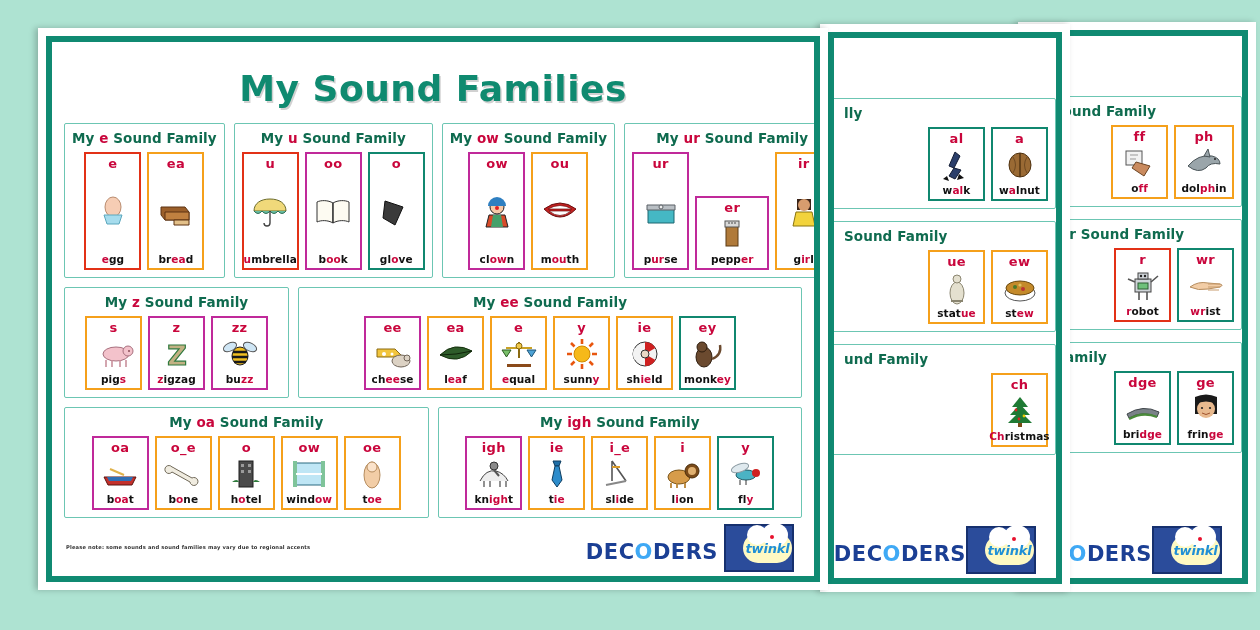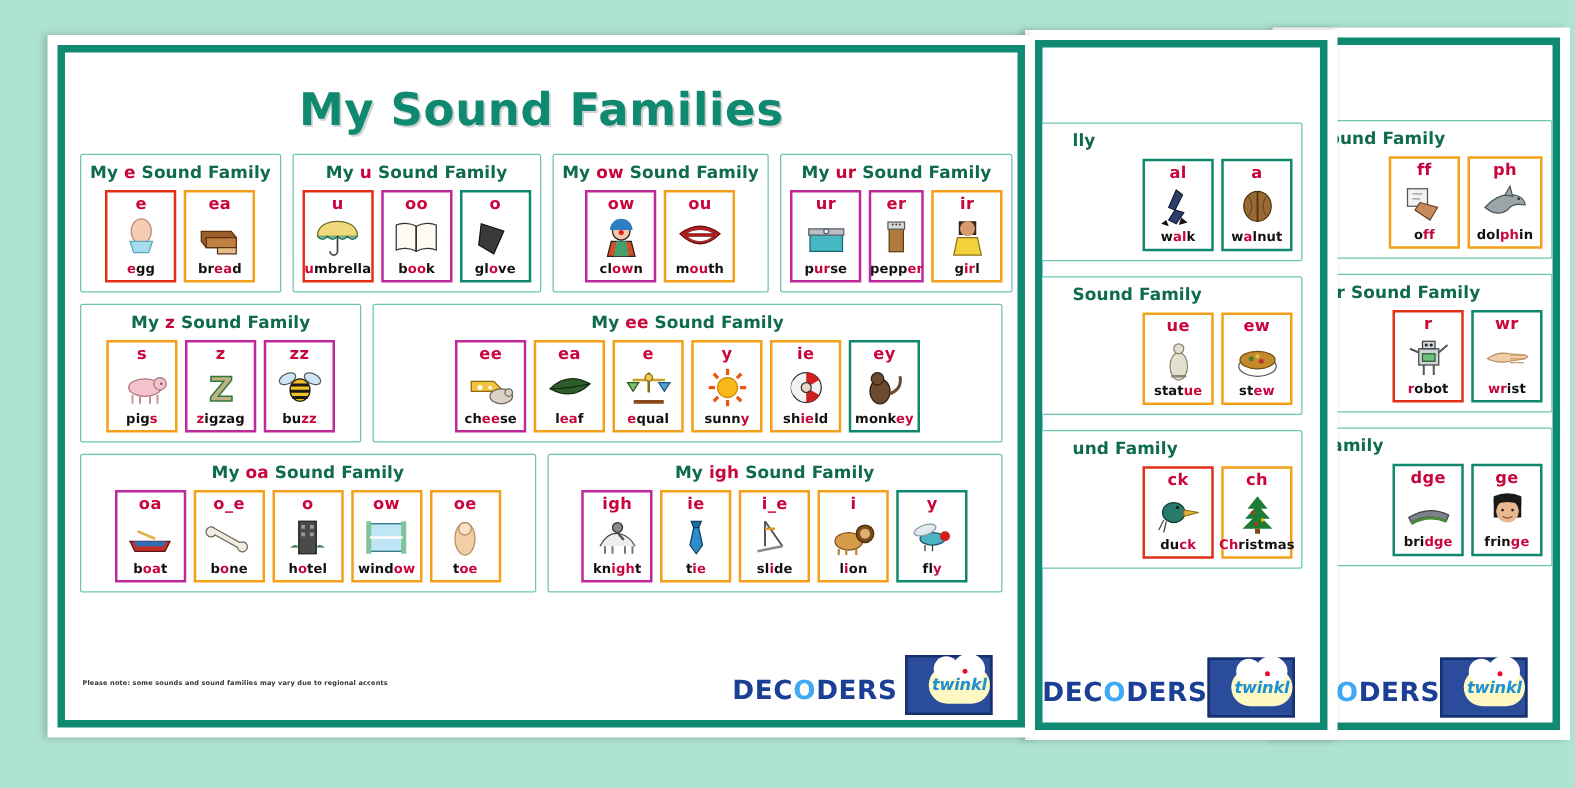--- a/index.html
+++ b/index.html
@@ -241,21 +241,21 @@
               <div class="dot"></div>
               <span>twinkl</span>
             </div>
           </div>
         </div>
       </div>
   </div>
 
   <div class="sheet sheet-back2">
     <div class="sheet-inner">
-      <div class="sheet-body" id="back2-body" style="padding: 60px 14px 0px;">
+      <div class="sheet-body" id="back2-body" style="padding: 60px 0px 0px;">
           <div class="family" style="margin: 0px 0px 12px -24px; padding: 5px 7px 7px;">
             <div class="family-title" style="text-align: left; padding-left: 26px;">lly</div>
             <div class="cards" style="justify-content: flex-end;">
               <div class="card bd-teal" style="width: 57px;">
                 <div class="grapheme">al</div>
                 <div class="pic">
                   <svg width="40" height="34" viewBox="0 0 40 34" xmlns="http://www.w3.org/2000/svg">
                     <path d="M18 4l-6 14 5 2 6-12z" fill="#2b3f6b" stroke="#121c33"></path>
                     <path d="M17 20l-5 8 6 3 6-9z" fill="#2b3f6b" stroke="#121c33"></path>
                     <path d="M10 28l-4 3 6 2z" fill="#111"></path>
@@ -302,32 +302,20 @@
                     <circle cx="20" cy="14" r="1.6" fill="#e0c060"></circle>
                   </svg>
                 </div>
                 <div class="word">st<span class="hl">ew</span></div>
               </div>
             </div>
           </div>
           <div class="family" style="margin: 0px 0px 12px -24px; padding: 5px 7px 7px;">
             <div class="family-title" style="text-align: left; padding-left: 26px;">und Family</div>
             <div class="cards" style="justify-content: flex-end;">
-              <div class="card bd-red" style="width: 57px;">
-                <div class="grapheme">ck</div>
-                <div class="pic">
-                  <svg width="40" height="34" viewBox="0 0 40 34" xmlns="http://www.w3.org/2000/svg">
-                    <ellipse cx="16" cy="16" rx="9" ry="8" fill="#2a7a6b" stroke="#13423a"></ellipse>
-                    <circle cx="19" cy="12" r="1.2" fill="#111"></circle>
-                    <path d="M24 14l12 2-12 3z" fill="#e0b33a" stroke="#8a6a12"></path>
-                    <path d="M8 22l-4 8M10 23l-2 9" stroke="#444"></path>
-                  </svg>
-                </div>
-                <div class="word">du<span class="hl">ck</span></div>
-              </div>
               <div class="card bd-orange" style="width: 57px;">
                 <div class="grapheme">ch</div>
                 <div class="pic">
                   <svg width="40" height="34" viewBox="0 0 40 34" xmlns="http://www.w3.org/2000/svg">
                     <path d="M20 3l8 10h-16z" fill="#1f7a34"></path>
                     <path d="M20 10l10 11h-20z" fill="#1f7a34"></path>
                     <path d="M20 17l12 12h-24z" fill="#1f7a34"></path>
                     <rect x="18" y="29" width="4" height="4" fill="#7a4a18"></rect>
                     <circle cx="16" cy="16" r="1.4" fill="#d22"></circle>
                     <circle cx="24" cy="22" r="1.4" fill="#ec0"></circle>
@@ -455,21 +443,21 @@
                     <div class="grapheme">ur</div>
                     <div class="pic">
                       <svg width="40" height="34" viewBox="0 0 40 34" xmlns="http://www.w3.org/2000/svg">
                         <path d="M7 14h26v14H7z" fill="#45b8c4" stroke="#1d6670"></path>
                         <path d="M6 10h28v5H6z" fill="#b9bfc4" stroke="#5a6166"></path>
                         <circle cx="20" cy="12" r="2" fill="#eee" stroke="#5a6166"></circle>
                       </svg>
                     </div>
                     <div class="word">p<span class="hl">ur</span>se</div>
                   </div>
-                  <div class="card bd-magenta" style="width: 44px;">
+                  <div class="card bd-magenta" style="width: 74px; margin-top: 44px;">
                     <div class="grapheme">er</div>
                     <div class="pic">
                       <svg width="40" height="34" viewBox="0 0 40 34" xmlns="http://www.w3.org/2000/svg">
                         <rect x="14" y="9" width="12" height="20" fill="#b07a3a" stroke="#5b3b14"></rect>
                         <rect x="13" y="4" width="14" height="6" fill="#d9d9d9" stroke="#555"></rect>
                         <circle cx="17" cy="6" r=".8" fill="#333"></circle>
                         <circle cx="20" cy="6" r=".8" fill="#333"></circle>
                         <circle cx="23" cy="6" r=".8" fill="#333"></circle>
                       </svg>
                     </div>

